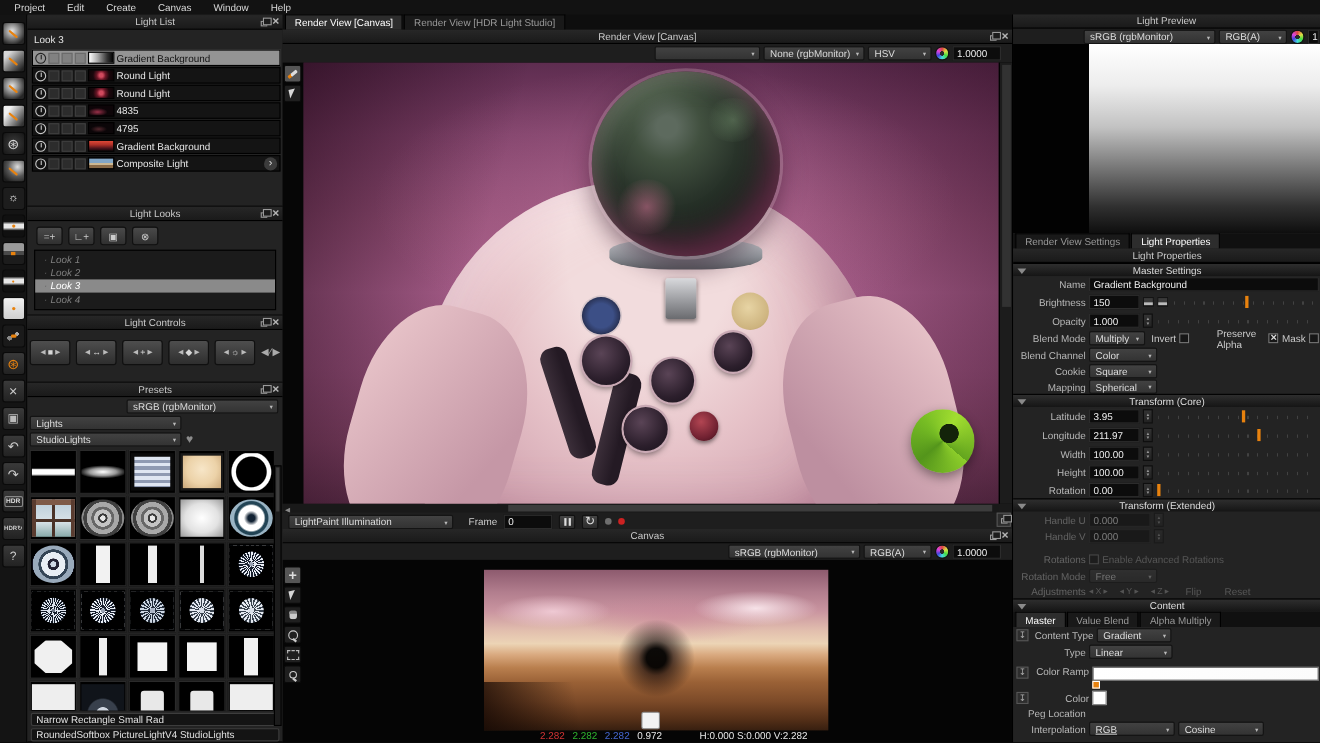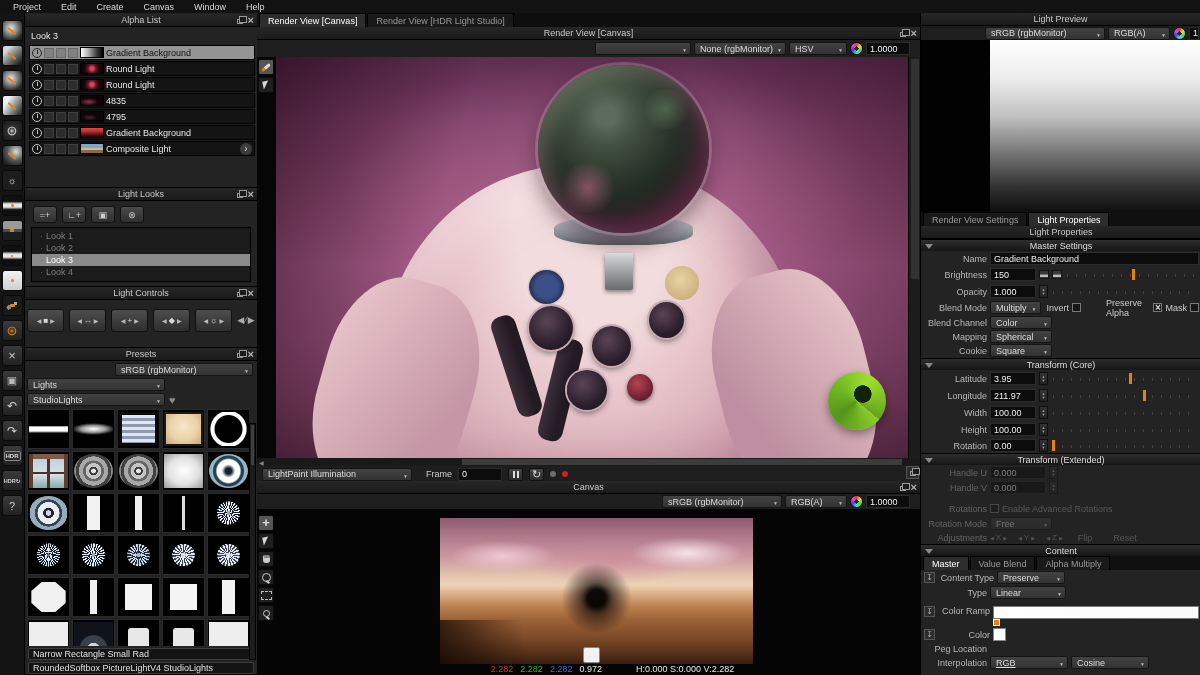--- a/index.html
+++ b/index.html
@@ -70,21 +70,21 @@
   .th-4835{background:radial-gradient(ellipse at 35% 65%,rgba(190,60,90,.8),transparent 45%),#0d0508;}
   .th-4795{background:radial-gradient(ellipse at 40% 60%,rgba(150,70,80,.5),transparent 40%),#0b0608;}
   .th-gradred{background:linear-gradient(180deg,#e04a38,#b03028 40%,#49121a 78%,#1c0709);}
   .th-landscape{background:linear-gradient(180deg,#82a6c6 0 44%,#cdb892 44% 66%,#8a6b48 66%);}
   .llname{font-size:9px;white-space:nowrap;overflow:hidden;flex:1;}
   .llarrow{width:12px;height:12px;border-radius:50%;background:#3c3c3c;color:#ddd;display:flex;align-items:center;justify-content:center;font-size:10px;line-height:10px;flex:none;}
 
   .p-lightlooks{top:175px;height:99px;}
   .ll-toolbar{display:flex;gap:5px;padding:5px 0 4px 8px;}
   .ll-btn{width:24px;height:17px;background:linear-gradient(#4a4a4a,#303030);border:1px solid #111;border-radius:3px;color:#ccc;display:flex;align-items:center;justify-content:center;font-size:9px;}
-  .looks-box{margin:0 6px;height:55px;background:#1b1b1b;border:1px solid #000;padding:2px 0;}
+  .looks-box{margin:0 6px;height:55px;background:#1b1b1b;border:1px solid #000;padding:2px 0;font-style:italic;}
   .lookitem{height:12px;display:flex;align-items:center;padding-left:14px;color:#7e7e7e;position:relative;}
   .lookitem::before{content:"·";position:absolute;left:8px;color:#666;}
   .lookitem.sel{background:#8a8a8a;color:#fff;}
 
   .p-lightcontrols{top:274px;height:61px;}
   .lc-row{display:flex;align-items:center;justify-content:center;gap:5px;height:40px;}
   .lc-btn{width:37px;height:23px;background:linear-gradient(#4e4e4e,#2e2e2e);border:1px solid #101010;border-radius:3px;color:#d8d8d8;display:flex;align-items:center;justify-content:center;gap:2px;font-size:8px;}
   .lc-btn .ar{font-size:6px;color:#bbb;}
   .lc-link{color:#aaa;display:flex;align-items:center;gap:1px;font-size:9px;}
 
@@ -246,21 +246,21 @@
       <div class="ti" data-icon="redo"></div>
       <div class="ti" data-icon="hdr-badge"></div>
       <div class="ti" data-icon="hdr-reload"></div>
       <div class="ti" data-icon="help"></div>
     </div>
 
   <div class="left-col">
 
     <div class="panel p-lightlist">
       <div class="ptitle">
-        <span>Alpha List</span>
+        <span>Light List</span>
         <span class="pt-btns">
             <span class="float-ico"></span>
             <span class="close-ico">×</span>
           </span>
       </div>
       <div class="look-label">Look 3</div>
       <div class="llrows">
         <div class="llrow sel">
           <span class="power-ico"></span>
             <span class="mini-sq"></span>
@@ -634,27 +634,27 @@
         <span class="cb"></span>
         <span style="color:#ccc;margin-left:22px;">Preserve Alpha</span>
         <span class="cb checked"></span>
         <span style="color:#ccc;">Mask</span>
         <span class="cb"></span>
       </div>
       <div class="prow">
         <span class="plabel">Blend Channel</span>
         <span class="dd" style="width:62px;">Color</span>
       </div>
+      <div class="prow">
+        <span class="plabel">Cookie</span>
+        <span class="dd" style="width:62px;">Square</span>
+      </div>
       <div class="prow" style="height:13px;">
         <span class="plabel">Mapping</span>
         <span class="dd" style="width:62px;">Spherical</span>
-      </div>
-      <div class="prow">
-        <span class="plabel">Cookie</span>
-        <span class="dd" style="width:62px;">Square</span>
       </div>
 
       <div class="sec">
           <span class="tri"></span>
           <span>Transform (Core)</span>
         </div>
 
       <div class="prow tall">
         <span class="plabel">Latitude</span>
         <span class="num" style="width:46px;">3.95</span>
@@ -760,21 +760,21 @@
 
       <div class="prop-tabs">
         <span class="tab active">Master</span>
         <span class="tab">Value Blend</span>
         <span class="tab">Alpha Multiply</span>
       </div>
 
       <div class="prow">
         <span class="imp-ico">↧</span>
         <span class="plabel" style="width:56px;">Content Type</span>
-        <span class="dd" style="width:68px;">Preserve</span>
+        <span class="dd" style="width:68px;">Gradient</span>
       </div>
       <div class="prow">
         <span class="plabel">Type</span>
         <span class="dd" style="width:76px;">Linear</span>
       </div>
       <div class="spacer6"></div>
       <div class="prow ramp-row-pad">
         <span class="imp-ico">↧</span>
         <span class="plabel" style="width:52px;">Color Ramp</span>
         <span class="ramp">

